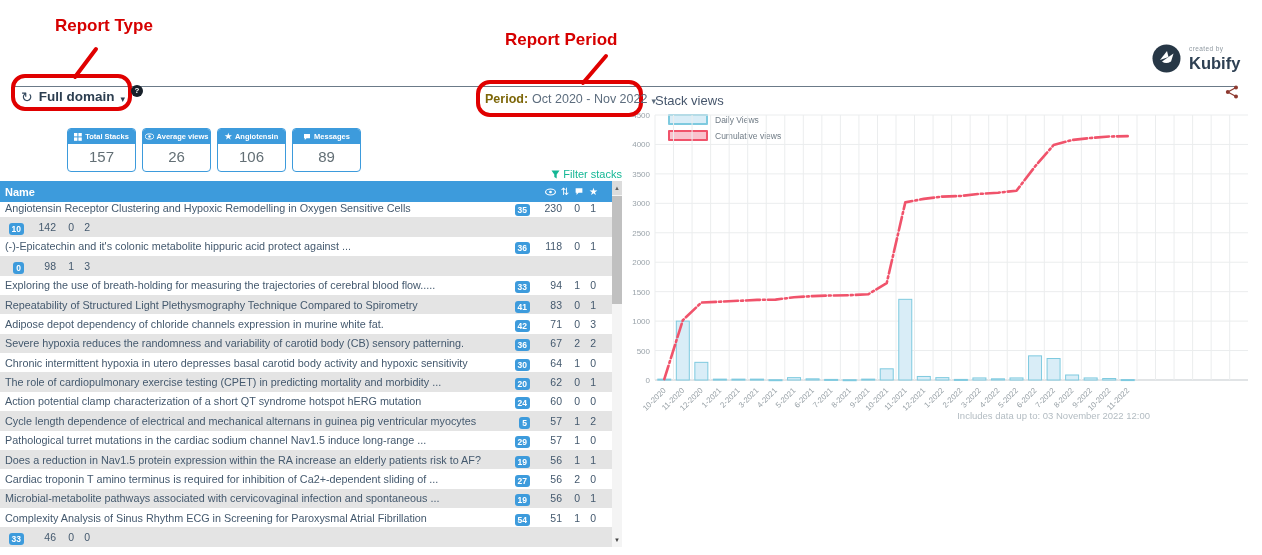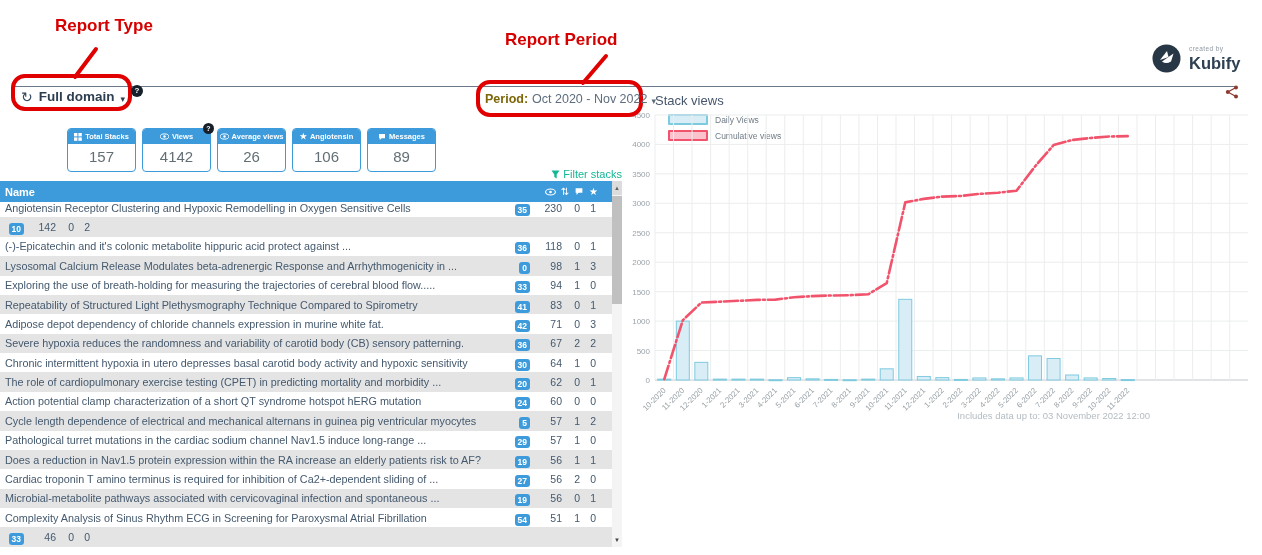--- a/index.html
+++ b/index.html
@@ -142,31 +142,20 @@
       <span>Total Stacks</span>
     </div>
     <div class="card-val">157</div>
   </div>
   <div class="card">
     <div class="card-head">
       <svg class="hicon" width="9" height="7" viewBox="0 0 9 7">
           <ellipse cx="4.5" cy="3.5" rx="4.3" ry="2.6" fill="none" stroke="#fff" stroke-width="1"></ellipse>
           <circle cx="4.5" cy="3.5" r="1.2" fill="#fff"></circle>
         </svg>
-      <span>Views</span>
-    </div>
-    <div class="card-val">4142</div>
-    <div class="card-help">?</div>
-  </div>
-  <div class="card">
-    <div class="card-head">
-      <svg class="hicon" width="9" height="7" viewBox="0 0 9 7">
-          <ellipse cx="4.5" cy="3.5" rx="4.3" ry="2.6" fill="none" stroke="#fff" stroke-width="1"></ellipse>
-          <circle cx="4.5" cy="3.5" r="1.2" fill="#fff"></circle>
-        </svg>
       <span>Average views</span>
     </div>
     <div class="card-val">26</div>
   </div>
   <div class="card">
     <div class="card-head">
       <span style="font-size:8px;">★</span>
       <span>Angiotensin</span>
     </div>
     <div class="card-val">106</div>
@@ -219,21 +208,20 @@
       <div class="tcol col-favs">2</div>
     </div>
     <div class="trow">
       <div class="tname">(-)-Epicatechin and it's colonic metabolite hippuric acid protect against ...</div>
       <div class="tbadge-wrap"><span class="tbadge">36</span></div>
       <div class="tcol col-views">118</div>
       <div class="tcol col-msgs">0</div>
       <div class="tcol col-favs">1</div>
     </div>
     <div class="trow alt">
-      <div class="tname">Lysosomal Calcium Release Modulates beta-adrenergic Response and Arrhythmogenicity in ...</div>
       <div class="tbadge-wrap"><span class="tbadge">0</span></div>
       <div class="tcol col-views">98</div>
       <div class="tcol col-msgs">1</div>
       <div class="tcol col-favs">3</div>
     </div>
     <div class="trow">
       <div class="tname">Exploring the use of breath-holding for measuring the trajectories of cerebral blood flow.....</div>
       <div class="tbadge-wrap"><span class="tbadge">33</span></div>
       <div class="tcol col-views">94</div>
       <div class="tcol col-msgs">1</div>

